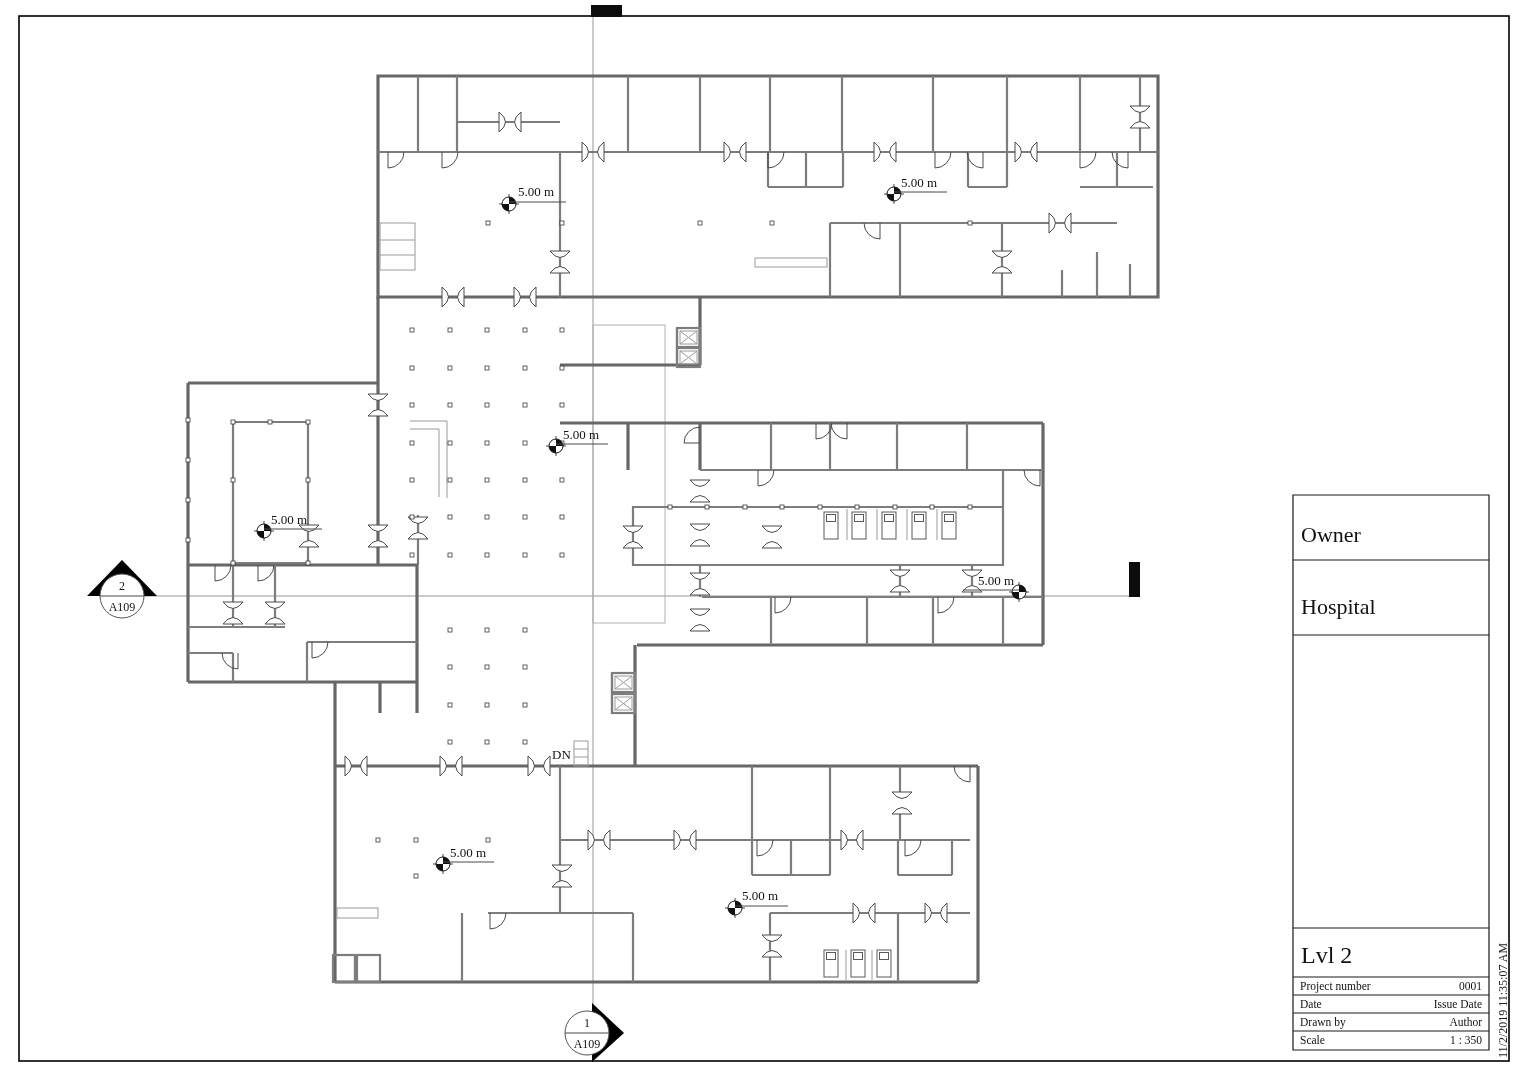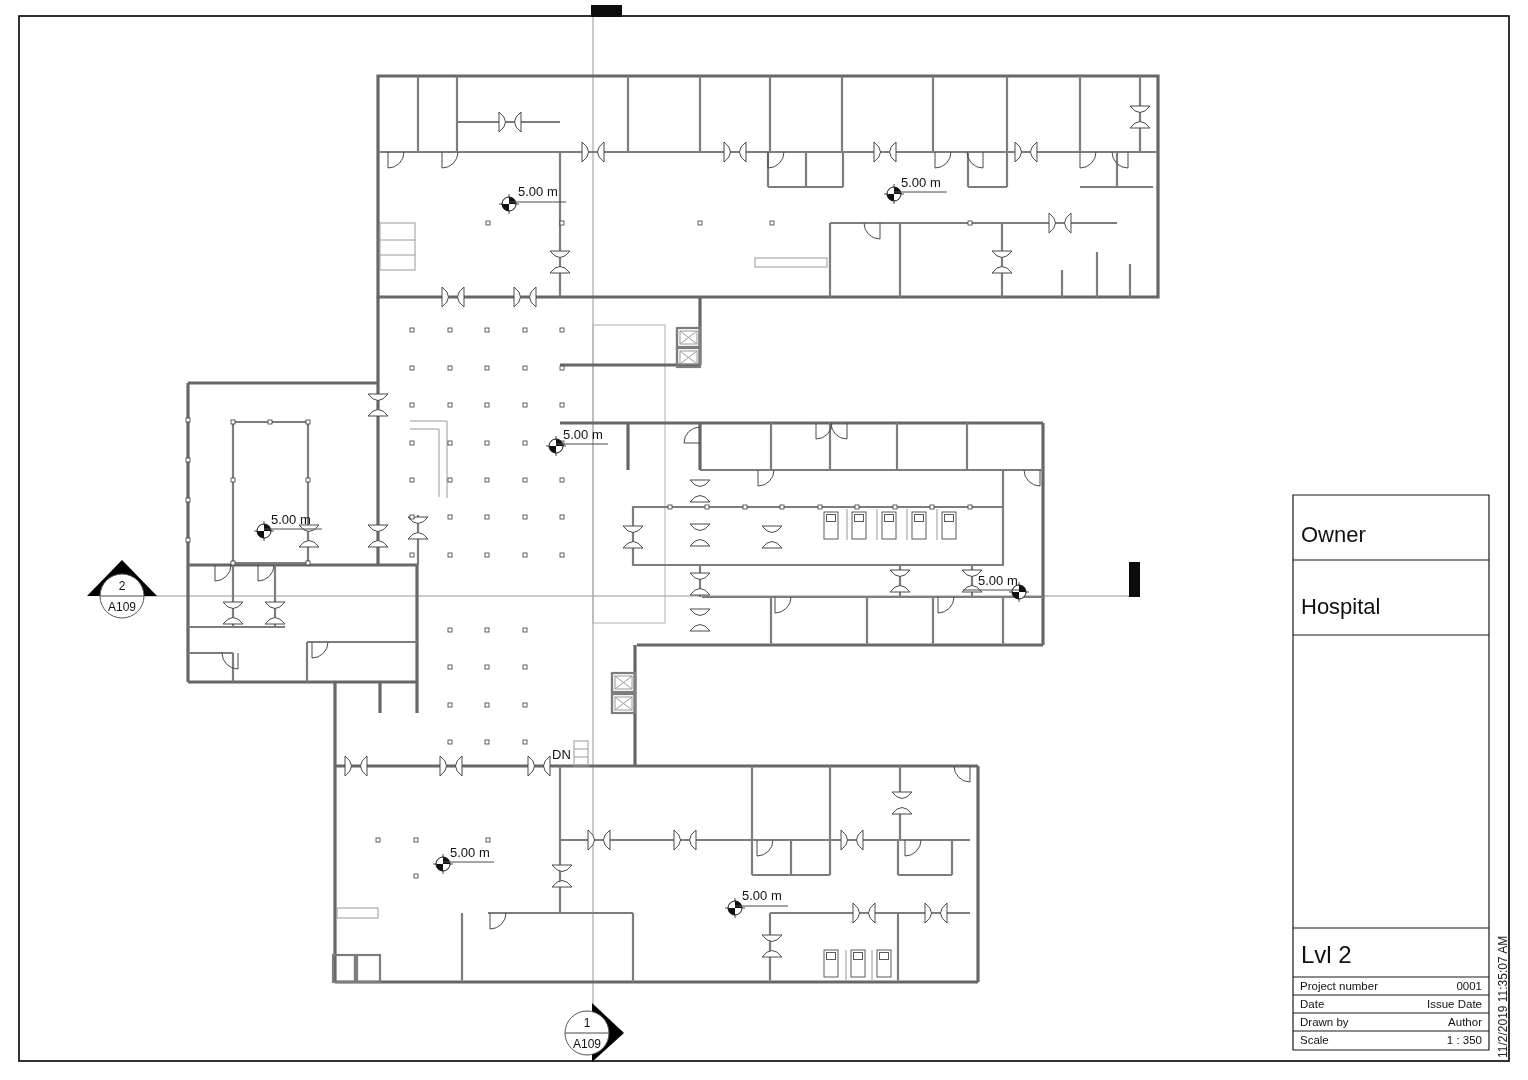--- a/index.html
+++ b/index.html
@@ -1,17 +1,17 @@
 <!DOCTYPE html>
 <html><head>
 <meta charset="utf-8">
 <style>
   html,body{margin:0;padding:0;background:#ffffff;}
   .page{position:relative;width:1528px;height:1080px;background:#fff;overflow:hidden;
-        font-family:Liberation Sans, sans-serif;}
+        font-family:Liberation Serif, serif;}
   svg{position:absolute;left:0;top:0;}
   
   .wo{stroke:#676767;stroke-width:3.2;fill:none;}
   .wi{stroke:#7d7d7d;stroke-width:2.2;fill:none;}
   .thin{stroke:#9a9a9a;stroke-width:1;fill:none;}
   .arc{stroke:#4a4a4a;stroke-width:1;fill:none;}
   .cup{fill:#ffffff;stroke:#4a4a4a;stroke-width:1;}
   .secline{stroke:#8a8a8a;stroke-width:0.9;fill:none;}
   .callout{stroke:#b0b0b0;stroke-width:1;fill:none;}
   .dot{fill:#ffffff;stroke:#3a3a3a;stroke-width:0.8;}

